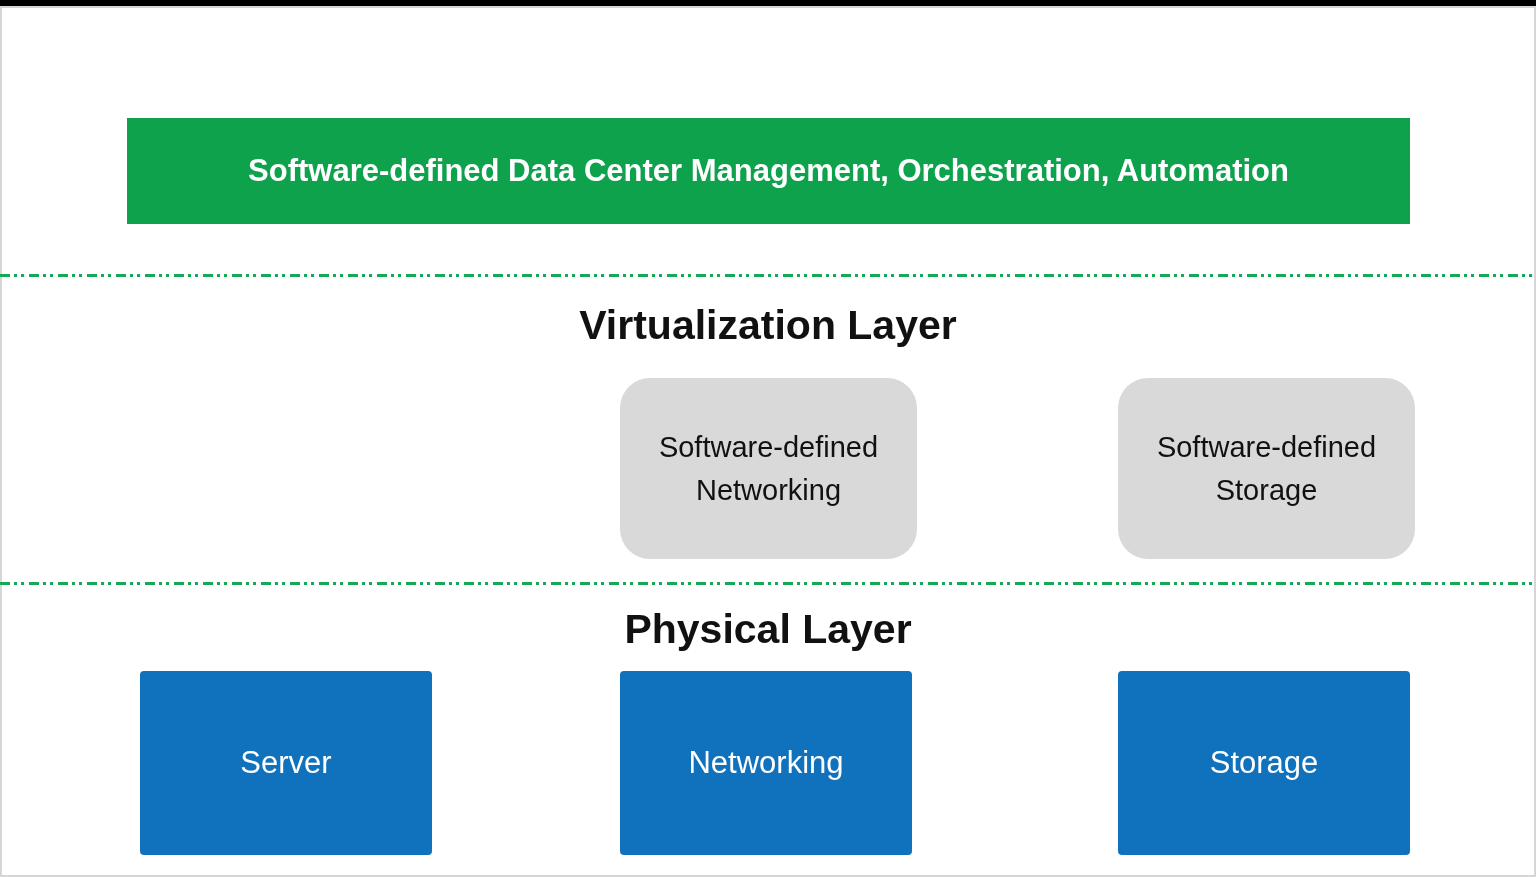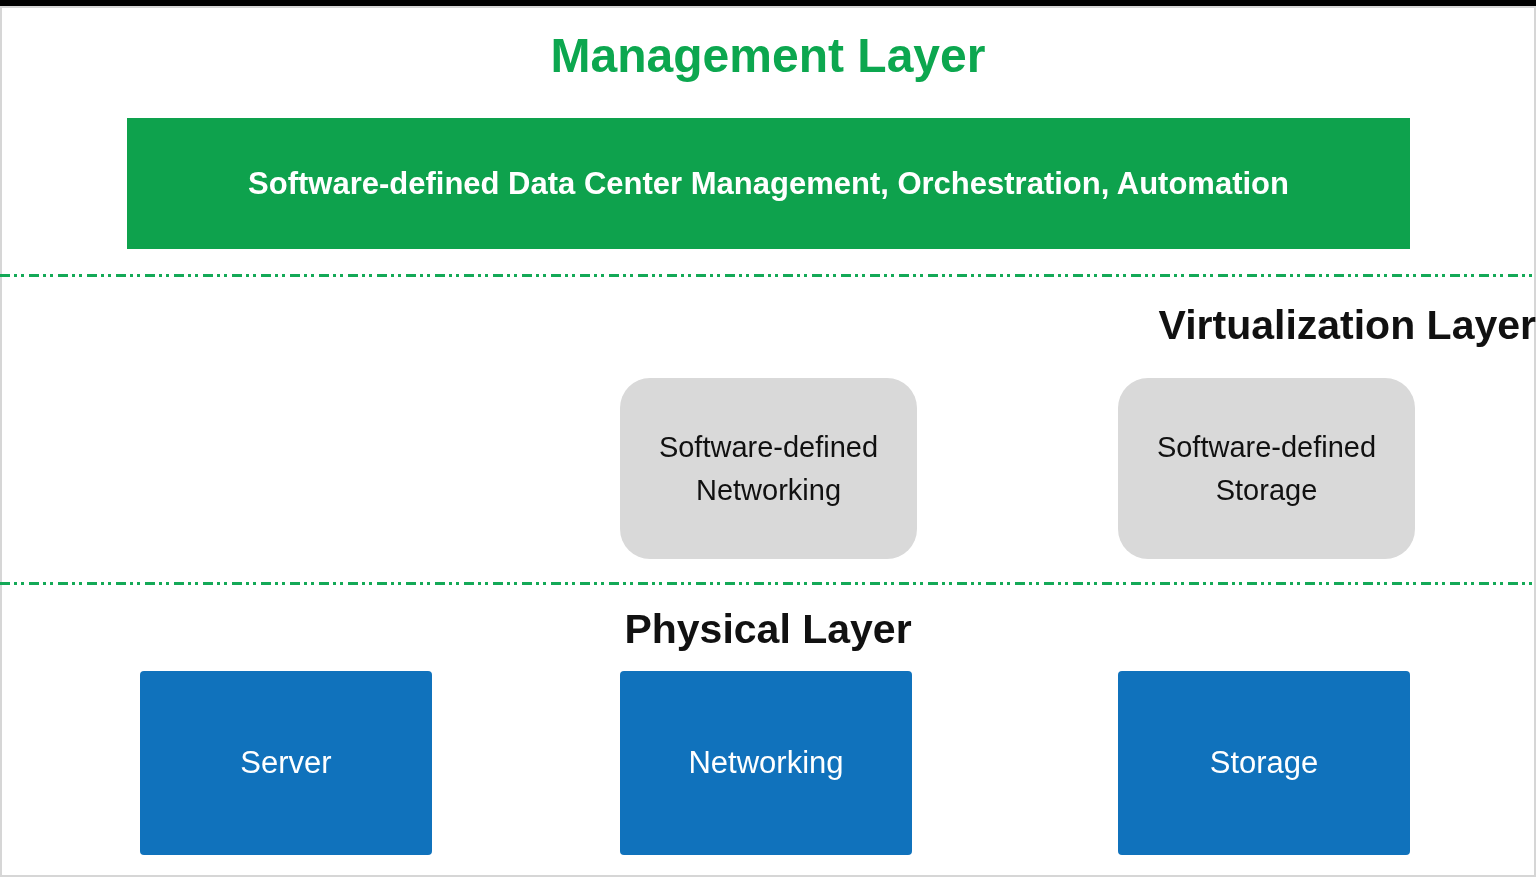--- a/index.html
+++ b/index.html
@@ -12,25 +12,25 @@
     box-sizing:border-box;
     border-top:6px solid #000000;
     box-shadow:inset 0 0 0 2px #d6d6d6;
   }
   .layer-title{
     position:absolute;left:0;width:100%;
     text-align:center;margin:0;
     font-weight:bold;color:#111111;
   }
   .mgmt-title{top:22px;font-size:48px;color:#0CA74F;}
-  .virt-title{top:296px;font-size:41px;text-align:right;}
+  .virt-title{top:296px;font-size:41px;}
   .phys-title{top:600px;font-size:41px;}
   .mgmt-box{
     position:absolute;left:127px;top:112px;
-    width:1283px;height:131px;
+    width:1283px;height:106px;
     background:#0EA24D;
     display:flex;align-items:center;justify-content:center;
     color:#ffffff;font-weight:bold;font-size:31px;
     text-align:center;
   }
   .divider{
     position:absolute;left:0;width:1536px;height:3px;
     background:repeating-linear-gradient(to right,
       #14A957 0px, #14A957 10px,
       transparent 10px, transparent 14px,
@@ -64,21 +64,20 @@
   .blue-1{left:140px;}
   .blue-2{left:620px;}
   .blue-3{left:1118px;}
   .node span:empty{display:none;}
 </style>
 </head>
 <body>
 
 <div class="slide">
 
-  <h1 class="layer-title mgmt-title">Management Layer</h1>
 
   <div class="mgmt-box">
     <span>Software-defined Data Center Management, Orchestration, Automation</span>
   </div>
 
   <div class="divider divider-1"></div>
 
   <h2 class="layer-title virt-title">Virtualization Layer</h2>
 
   <div class="node gray-node gray-2">

